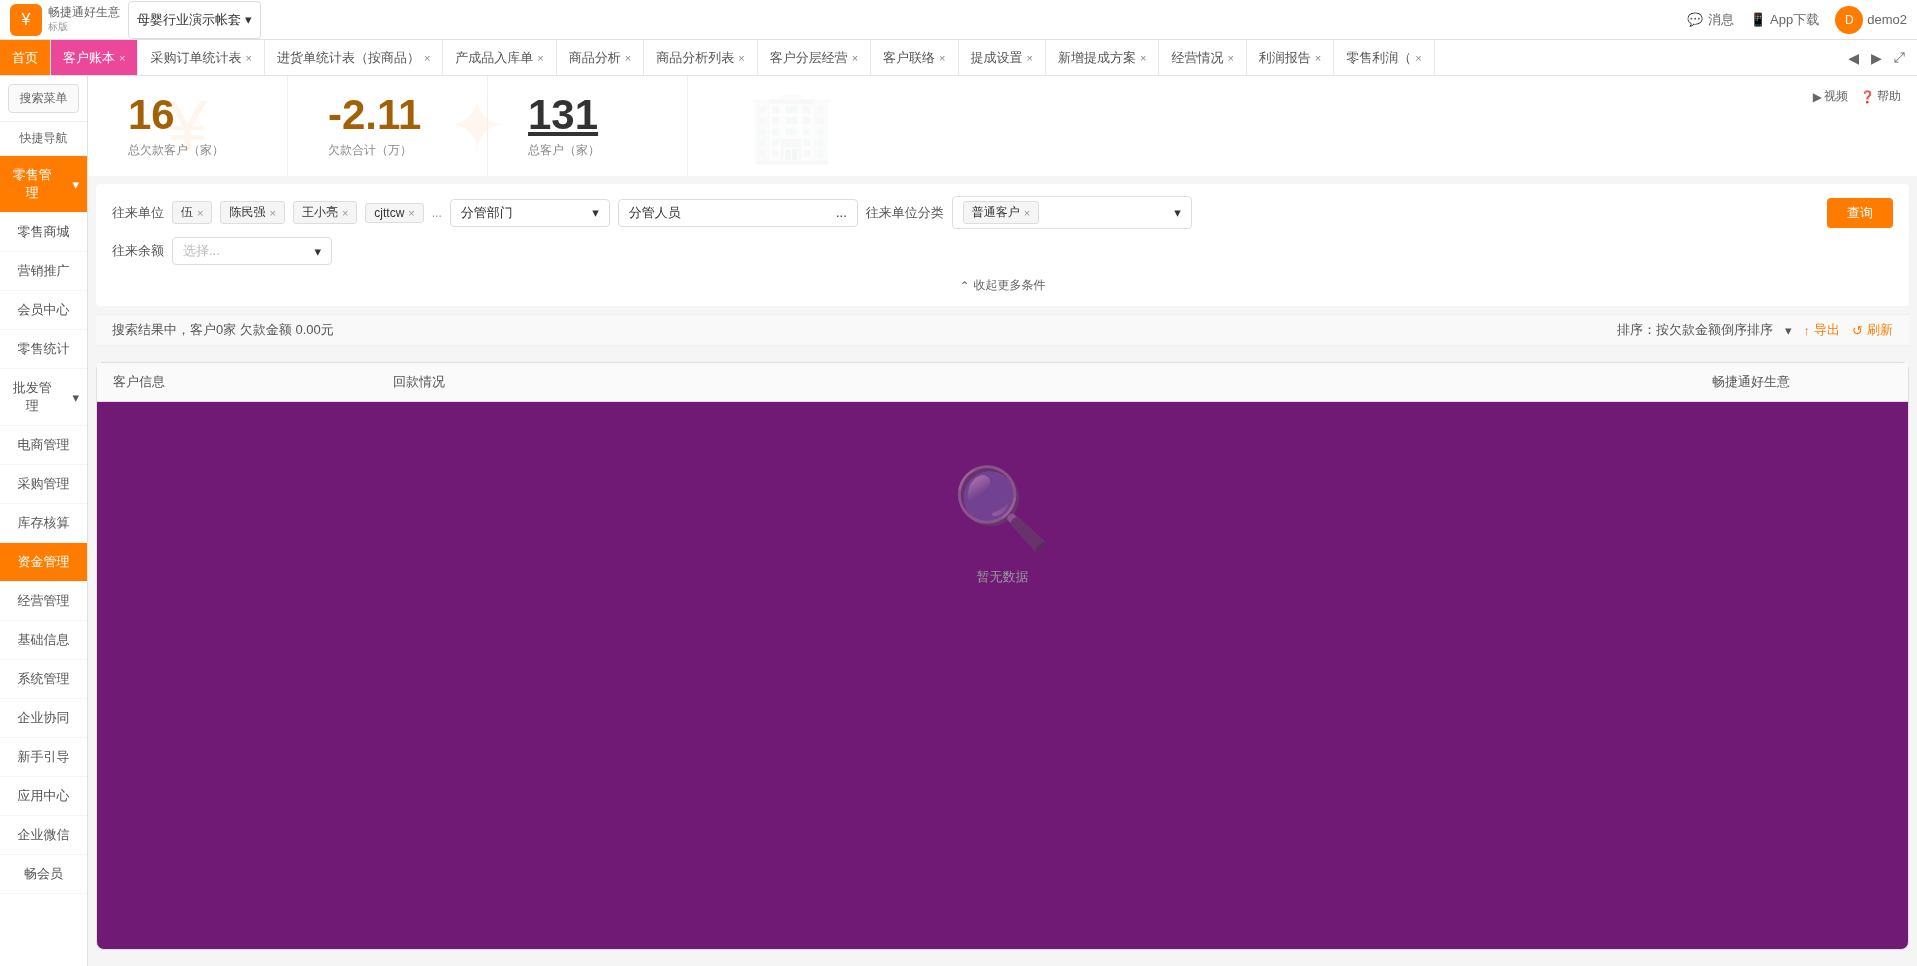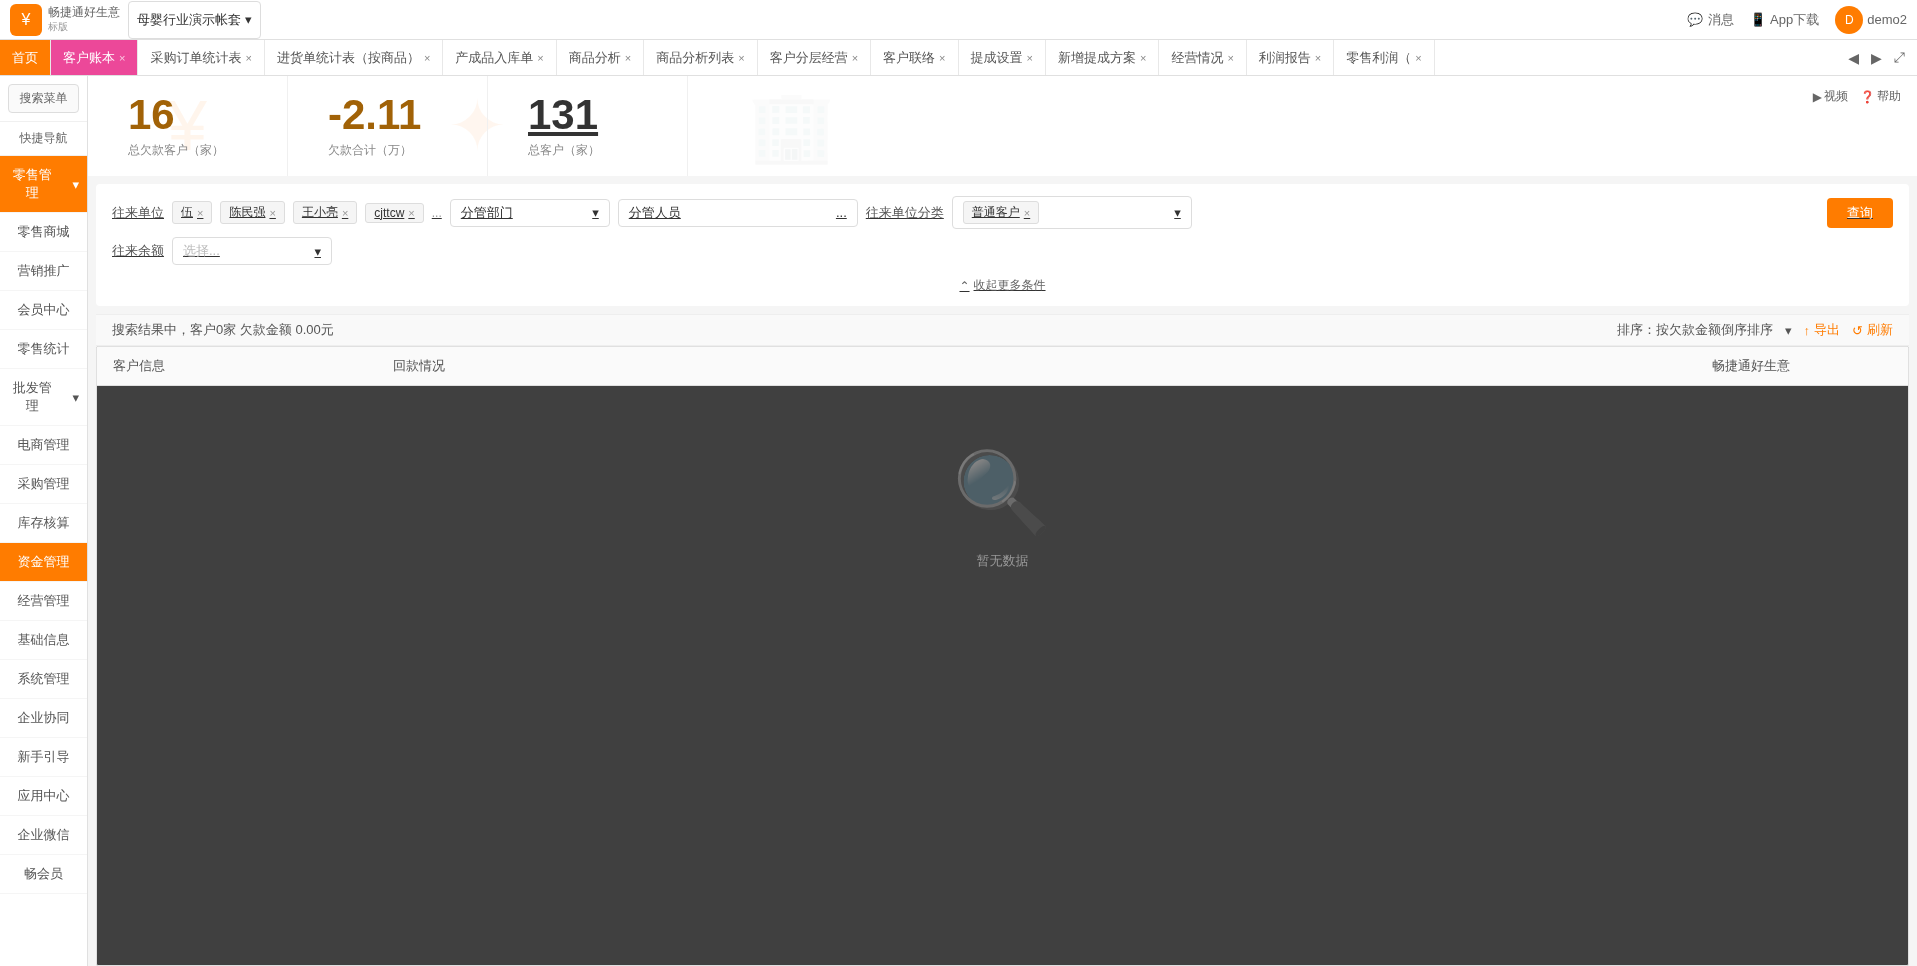--- a/index.html
+++ b/index.html
@@ -44,38 +44,38 @@
     
     .stats-bar { display: flex; background: #fff; height: 100px; align-items: center; position: relative; overflow: hidden; flex-shrink: 0; }
     .stats-item { display: flex; flex-direction: column; justify-content: center; padding: 0 40px; border-right: 1px solid #f0f0f0; min-width: 200px; height: 100%; position: relative; z-index: 1; }
     .stats-value-red { font-size: 42px; font-weight: bold; color: #a16207; line-height: 1; }
     .stats-value-dark { font-size: 42px; font-weight: bold; color: #333; line-height: 1; text-decoration: underline; }
     .stats-label { font-size: 12px; color: #888; margin-top: 6px; }
     .stats-bar-actions { position: absolute; right: 16px; top: 12px; display: flex; gap: 12px; }
     .stats-bar-action { font-size: 12px; color: #666; cursor: pointer; display: flex; align-items: center; gap: 2px; }
 
     
-    .filter-area { background: #fff; padding: 12px 16px 8px; margin: 8px; border-radius: 4px; flex-shrink: 0; text-decoration: underline; }
+    .filter-area { background: #fff; padding: 12px 16px 8px; margin: 8px; border-radius: 4px; flex-shrink: 0; }
     .filter-row { display: flex; align-items: center; gap: 8px; margin-bottom: 8px; flex-wrap: wrap; }
     .filter-label { font-size: 13px; color: #555; white-space: nowrap; }
     .filter-tag { display: inline-flex; align-items: center; gap: 4px; background: #f5f5f5; border: 1px solid #ddd; border-radius: 3px; padding: 2px 8px; font-size: 12px; color: #333; }
     .filter-tag .remove-x { cursor: pointer; color: #999; font-size: 11px; }
     .filter-more { color: #999; cursor: pointer; font-size: 12px; }
     .filter-select { display: flex; align-items: center; gap: 4px; border: 1px solid #ddd; border-radius: 4px; padding: 4px 10px; min-width: 160px; cursor: pointer; background: #fff; font-size: 13px; color: #333; }
     .filter-select-wide { min-width: 240px; }
     .filter-query-btn { background: #ff7c00; color: #fff; border: none; border-radius: 4px; padding: 6px 20px; font-size: 13px; cursor: pointer; margin-left: auto; }
     .collapse-btn { display: flex; align-items: center; justify-content: center; gap: 4px; color: #666; font-size: 12px; cursor: pointer; padding: 4px 0; }
 
     
     .result-bar { display: flex; align-items: center; justify-content: space-between; padding: 6px 16px; background: #f9f9f9; border-top: 1px solid #eee; border-bottom: 1px solid #eee; margin: 0 8px; flex-shrink: 0; font-size: 13px; color: #555; }
     .result-bar-right { display: flex; align-items: center; gap: 12px; }
     .result-bar-action { display: flex; align-items: center; gap: 4px; cursor: pointer; color: #ff7c00; font-size: 13px; }
 
     
-    .table-wrapper { margin: 0 8px; background: #404040; border: 1px solid #e0e0e0; border-radius: 2px; flex: 1; }
+    .table-wrapper { margin: 16px 8px; background: #701a75; border: 1px solid #e0e0e0; border-radius: 8px; flex: 1; }
     .table-header { display: flex; align-items: center; background: #fafafa; border-bottom: 1px solid #e0e0e0; padding: 10px 16px; }
     .table-col { font-size: 13px; color: #555; font-weight: normal; }
     .table-col-1 { flex: 0 0 280px; }
     .table-col-2 { flex: 1; }
     .table-col-3 { flex: 1; }
     .table-col-4 { flex: 0 0 180px; }
 
     
     .empty-state { display: flex; flex-direction: column; align-items: center; justify-content: center; padding: 60px 0; color: #999; font-size: 13px; }
 

